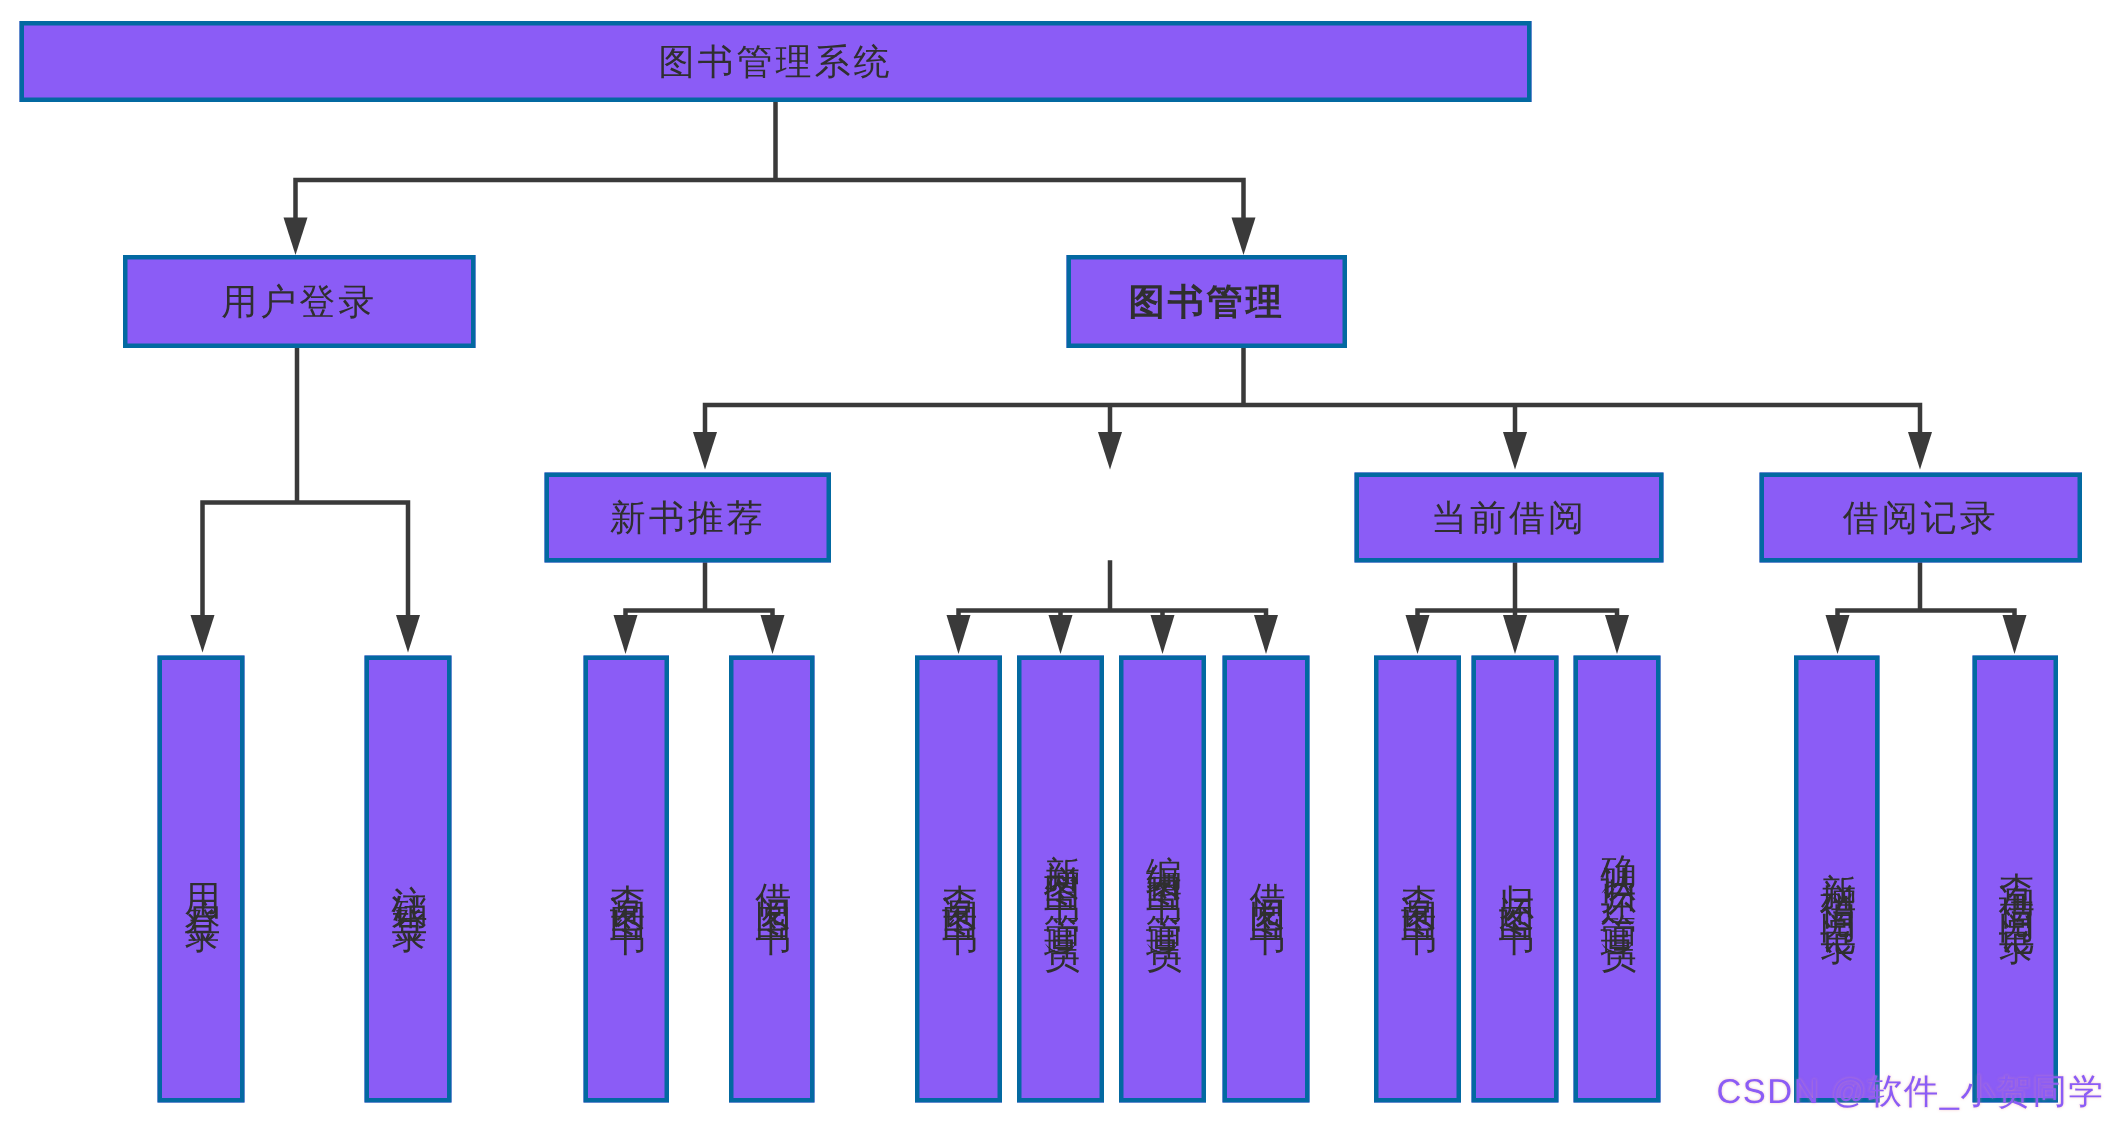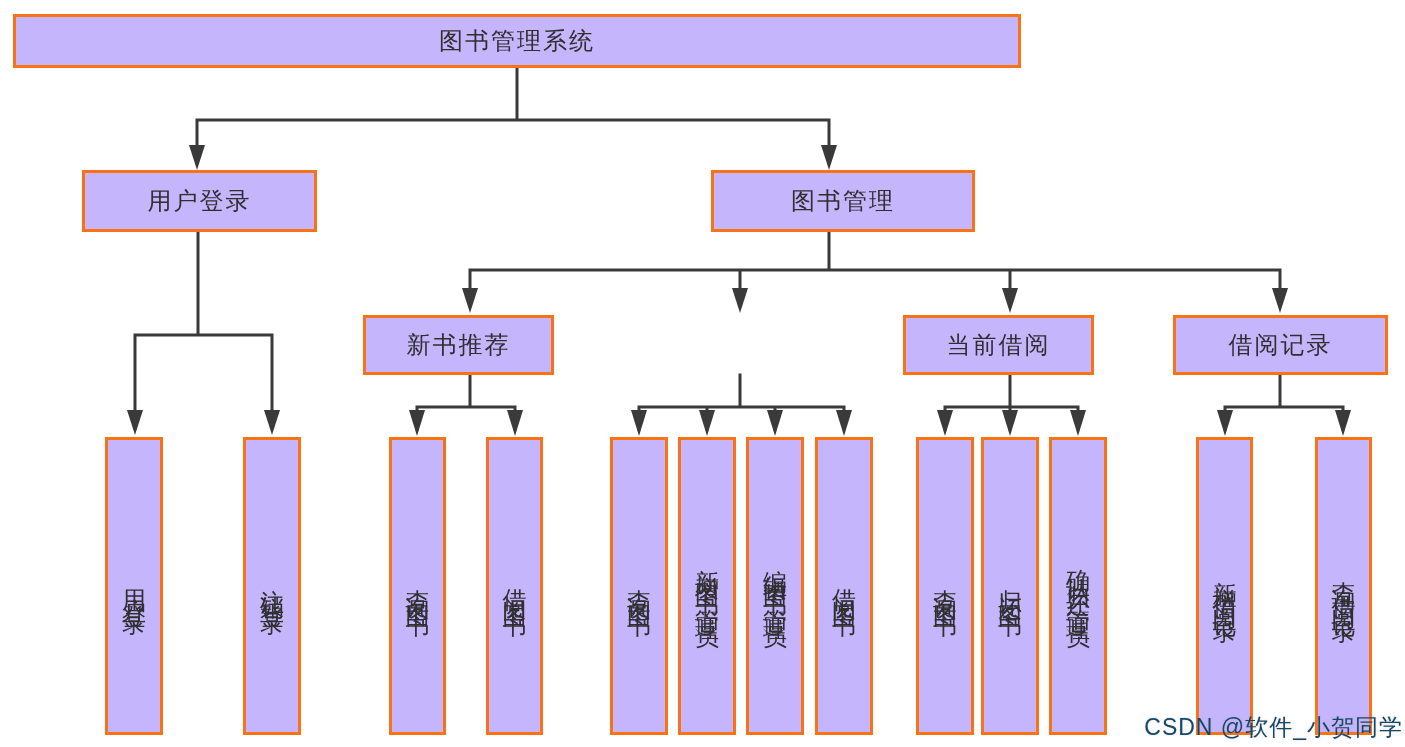--- a/index.html
+++ b/index.html
@@ -7,22 +7,22 @@
     position:relative;
     width:1405px; height:747px;
     background:#ffffff;
     font-family:"Liberation Sans", sans-serif;
     overflow:hidden;
   }
   svg.connectors { position:absolute; left:0; top:0; }
   .box {
     position:absolute;
     box-sizing:border-box;
-    border:3px solid #f97316;
-    background:#c4b5fd;
+    border:3px solid #0369a1;
+    background:#8b5cf6;
     display:flex;
     align-items:center;
     justify-content:center;
     color:#2f2f2f;
   }
   .hbox {
     font-size:24px;
     letter-spacing:2px;
     white-space:nowrap;
   }
@@ -34,21 +34,21 @@
     font-size:24px;
     letter-spacing:8px;
     line-height:1;
   }
   .watermark {
     position:absolute;
     right:2px;
     bottom:4px;
     font-size:23px;
     letter-spacing:1px;
-    color:#0c4a6e;
+    color:#8b5cf6;
     text-shadow:0 0 2px rgba(235,150,150,0.55);
     white-space:nowrap;
     z-index:5;
   }
 </style>
 </head>
 <body>
 
 <div class="canvas">
 
@@ -81,24 +81,24 @@
       <polygon points="1002,410 1018,410 1010,436"></polygon>
       <polygon points="1070,410 1086,410 1078,436"></polygon>
       <polygon points="1217,410 1233,410 1225,436"></polygon>
       <polygon points="1335,410 1351,410 1343,436"></polygon>
     </g>
   </svg>
 
   <div class="box hbox" style="left:13px; top:14px; width:1008px; height:54px;">图书管理系统</div>
 
   <div class="box hbox" style="left:82px; top:170px; width:235px; height:62px;">用户登录</div>
-  <div class="box hbox" style="left:711px; top:170px; width:264px; height:62px;">图书管理</div>
+  <div class="box hbox" style="left:711px; top:170px; width:187px; height:62px;font-weight:bold;">图书管理</div>
 
   <div class="box hbox" style="left:363px; top:315px; width:191px; height:60px;">新书推荐</div>
-  <div class="box hbox" style="left:903px; top:315px; width:191px; height:60px;">当前借阅</div>
+  <div class="box hbox" style="left:903px; top:315px; width:206px; height:60px;">当前借阅</div>
   <div class="box hbox" style="left:1173px; top:315px; width:215px; height:60px;">借阅记录</div>
 
   <div class="box vbox" style="left:105px; width:58px;">用户登录</div>
   <div class="box vbox" style="left:243px; width:58px;">注销登录</div>
 
   <div class="box vbox" style="left:389px; width:57px;">查询图书</div>
   <div class="box vbox" style="left:486px; width:57px;">借阅图书</div>
 
   <div class="box vbox" style="left:610px; width:58px;">查询图书</div>
   <div class="box vbox" style="left:678px; width:58px;">新增图书（管理员）</div>

